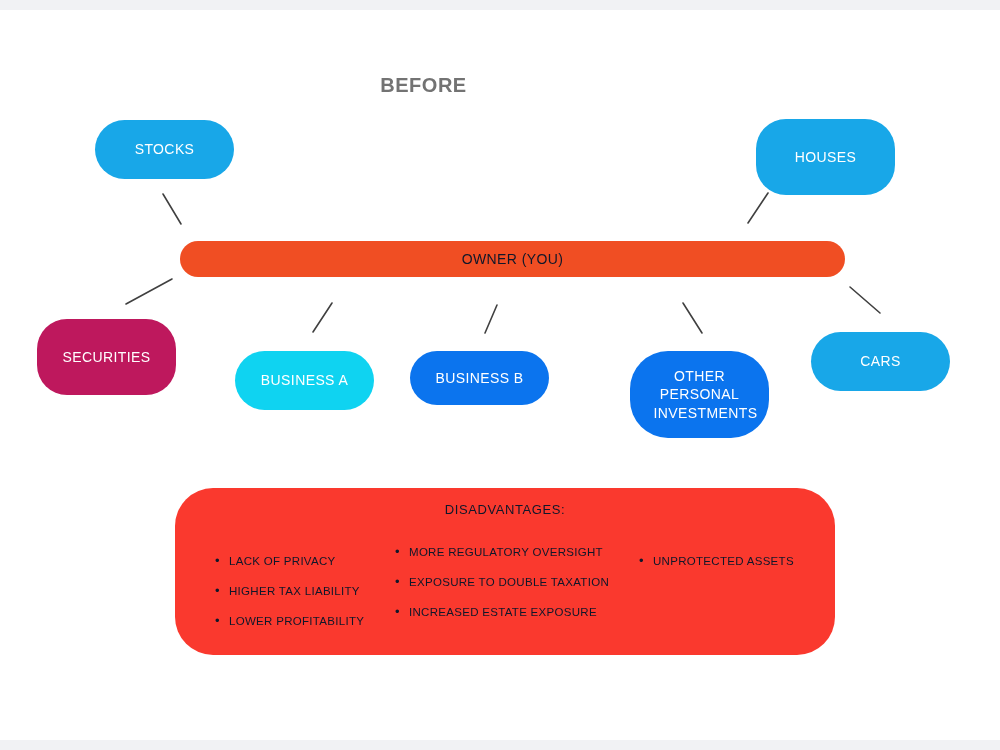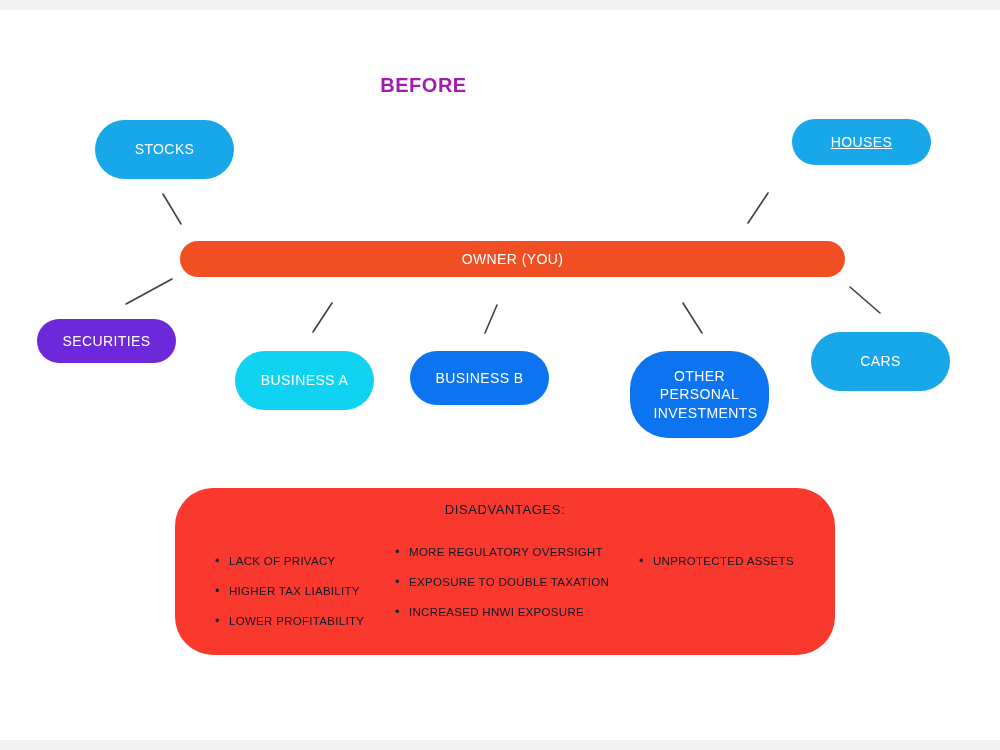--- a/index.html
+++ b/index.html
@@ -15,51 +15,51 @@
   .strip {
     position: absolute; left: 0; width: 1000px; height: 10px;
     background: #f1f2f4;
   }
   .strip.top { top: 0; }
   .strip.bottom { bottom: 0; }
 
   .page-title {
     position: absolute; top: 74px; left: 0; width: 847px;
     text-align: center;
-    font-size: 20px; font-weight: bold; color: #a21caf;
+    font-size: 20px; font-weight: bold; color: #737373;
     letter-spacing: 0.5px;
     margin: 0;
   }
 
   .connectors { position: absolute; top: 0; left: 0; width: 1000px; height: 750px; }
   .connectors line { stroke: #404040; stroke-width: 1.6; stroke-linecap: round; }
 
   .pill {
     position: absolute;
     display: flex; align-items: center; justify-content: center;
     color: #ffffff;
     font-size: 14px; letter-spacing: 0.4px;
     text-align: center;
     border-radius: 30px;
     line-height: 1.3;
   }
   .pill-stocks     { left: 95px;  top: 120px; width: 139px; height: 59px; background: #18a7e8; }
-  .pill-houses     { left: 792px; top: 119px; width: 139px; height: 46px; background: #18a7e8; text-decoration: underline; }
-  .pill-securities { left: 37px;  top: 319px; width: 139px; height: 44px; background: #6d28d9; }
+  .pill-houses     { left: 756px; top: 119px; width: 139px; height: 76px; background: #18a7e8; }
+  .pill-securities { left: 37px;  top: 319px; width: 139px; height: 76px; background: #be185d; }
   .pill-cars       { left: 811px; top: 332px; width: 139px; height: 59px; background: #18a7e8; }
   .pill-business-a { left: 235px; top: 351px; width: 139px; height: 59px; background: #0fd3f1; }
   .pill-business-b { left: 410px; top: 351px; width: 139px; height: 54px; background: #0b74ee; }
   .pill-other      { left: 630px; top: 351px; width: 139px; height: 87px; background: #0b74ee; border-radius: 38px; }
   .pill-other .pill-label { max-width: 92px; }
 
   .owner-bar {
     position: absolute; left: 180px; top: 241px; width: 665px; height: 36px;
     background: #f04e23; border-radius: 18px;
     display: flex; align-items: center; justify-content: center;
-    color: #ffffff; font-size: 14px; letter-spacing: 0.4px;
+    color: #0f172a; font-size: 14px; letter-spacing: 0.4px;
   }
 
   .disadvantages {
     position: absolute; left: 175px; top: 488px; width: 660px; height: 167px;
     background: #fa392e; border-radius: 38px;
     color: #0f172a;
   }
   .dis-title {
     position: absolute; top: 14px; left: 0; width: 100%;
     text-align: center;
@@ -146,21 +146,21 @@
   <div class="disadvantages">
     <div class="dis-title">DISADVANTAGES:</div>
     <ul class="dis-col dis-col-1">
       <li>LACK OF PRIVACY</li>
       <li>HIGHER TAX LIABILITY</li>
       <li>LOWER PROFITABILITY</li>
     </ul>
     <ul class="dis-col dis-col-2">
       <li>MORE REGULATORY OVERSIGHT</li>
       <li>EXPOSURE TO DOUBLE TAXATION</li>
-      <li>INCREASED HNWI EXPOSURE</li>
+      <li>INCREASED ESTATE EXPOSURE</li>
     </ul>
     <ul class="dis-col dis-col-3">
       <li>UNPROTECTED ASSETS</li>
     </ul>
   </div>
 
 
 </div>
 
 </body></html>

